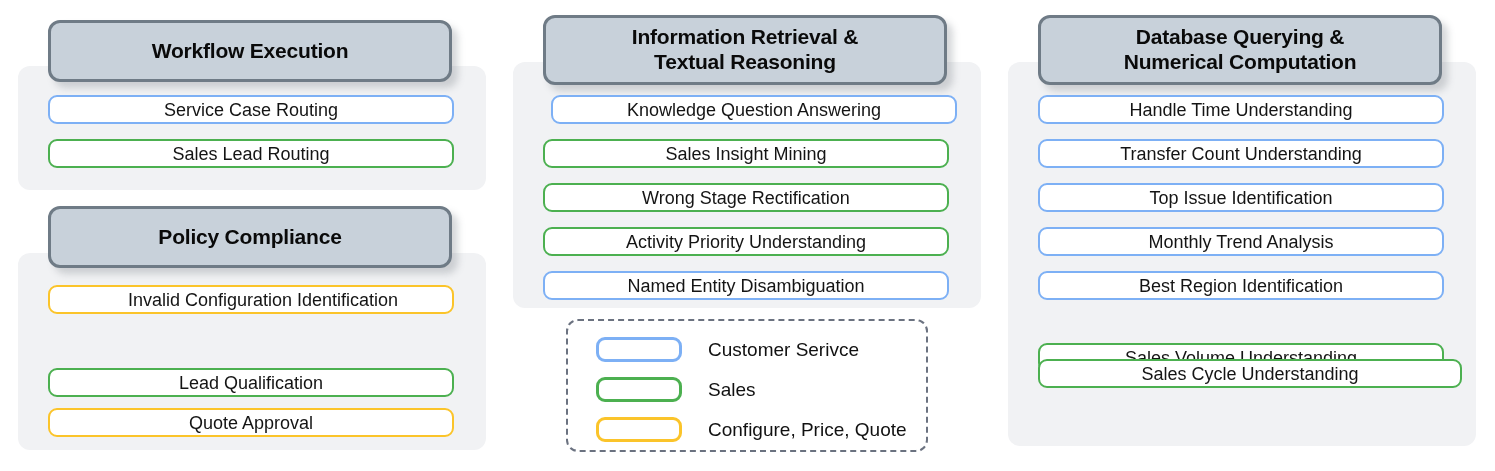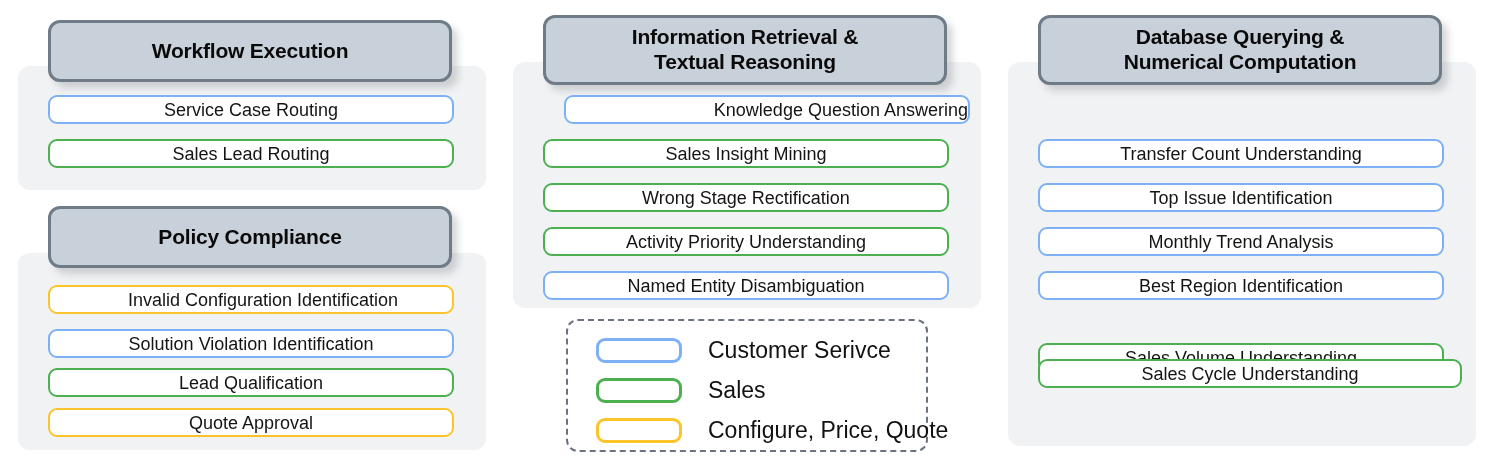--- a/index.html
+++ b/index.html
@@ -90,21 +90,21 @@
     border: 3px solid #7db0f5;
     border-radius: 9px;
     box-sizing: border-box;
     flex: none;
   }
   .legend-swatch.cs    { border-color: #7db0f5; }
   .legend-swatch.sales { border-color: #4cb050; }
   .legend-swatch.cpq   { border-color: #fbc42a; }
   .legend-label {
     margin-left: 26px;
-    font-size: 23px;
+    font-size: 19px;
     color: #111111;
     white-space: nowrap;
   }
 </style>
 </head>
 <body>
 
 <div class="canvas">
 
   <div class="panel" style="left:18px; top:66px; width:468px; height:124px;"></div>
@@ -122,38 +122,35 @@
 
   <div class="panel" style="left:18px; top:253px; width:468px; height:197px;"></div>
 
   <div class="header-chip" style="left:48px; top:206px; width:404px; height:62px;">
     <span class="chip-text">Policy Compliance</span>
   </div>
 
   <div class="pill cpq" style="left:48px; top:285px; width:406px; height:29px;padding-left:24px;">
     <span class="pill-text">Invalid Configuration Identification</span>
   </div>
-  <div class="pill cs" style="left:48px; top:329px; width:406px; height:29px;">
-    <span class="pill-text">Solution Violation Identification</span>
-  </div>
   <div class="pill sales" style="left:48px; top:368px; width:406px; height:29px;">
     <span class="pill-text">Lead Qualification</span>
   </div>
   <div class="pill cpq" style="left:48px; top:408px; width:406px; height:29px;">
     <span class="pill-text">Quote Approval</span>
   </div>
 
   <div class="panel" style="left:513px; top:62px; width:468px; height:246px;"></div>
 
   <div class="header-chip" style="left:543px; top:15px; width:404px; height:70px;">
     <span class="chip-text">Information Retrieval &amp;
 Textual Reasoning</span>
   </div>
 
-  <div class="pill cs" style="left:564px; top:95px; width:406px; height:29px;justify-content:flex-end;">
+  <div class="pill cs" style="left:551px; top:95px; width:406px; height:29px;">
     <span class="pill-text">Knowledge Question Answering</span>
   </div>
   <div class="pill sales" style="left:543px; top:139px; width:406px; height:29px;">
     <span class="pill-text">Sales Insight Mining</span>
   </div>
   <div class="pill sales" style="left:543px; top:183px; width:406px; height:29px;">
     <span class="pill-text">Wrong Stage Rectification</span>
   </div>
   <div class="pill sales" style="left:543px; top:227px; width:406px; height:29px;">
     <span class="pill-text">Activity Priority Understanding</span>
@@ -180,20 +177,23 @@
     </div>
   </div>
 
   <div class="panel" style="left:1008px; top:62px; width:468px; height:384px;"></div>
 
   <div class="header-chip" style="left:1038px; top:15px; width:404px; height:70px;">
     <span class="chip-text">Database Querying &amp;
 Numerical Computation</span>
   </div>
 
+  <div class="pill cs" style="left:1038px; top:95px; width:406px; height:29px;">
+    <span class="pill-text">Handle Time Understanding</span>
+  </div>
   <div class="pill cs" style="left:1038px; top:139px; width:406px; height:29px;">
     <span class="pill-text">Transfer Count Understanding</span>
   </div>
   <div class="pill cs" style="left:1038px; top:183px; width:406px; height:29px;">
     <span class="pill-text">Top Issue Identification</span>
   </div>
   <div class="pill cs" style="left:1038px; top:227px; width:406px; height:29px;">
     <span class="pill-text">Monthly Trend Analysis</span>
   </div>
   <div class="pill cs" style="left:1038px; top:271px; width:406px; height:29px;">

